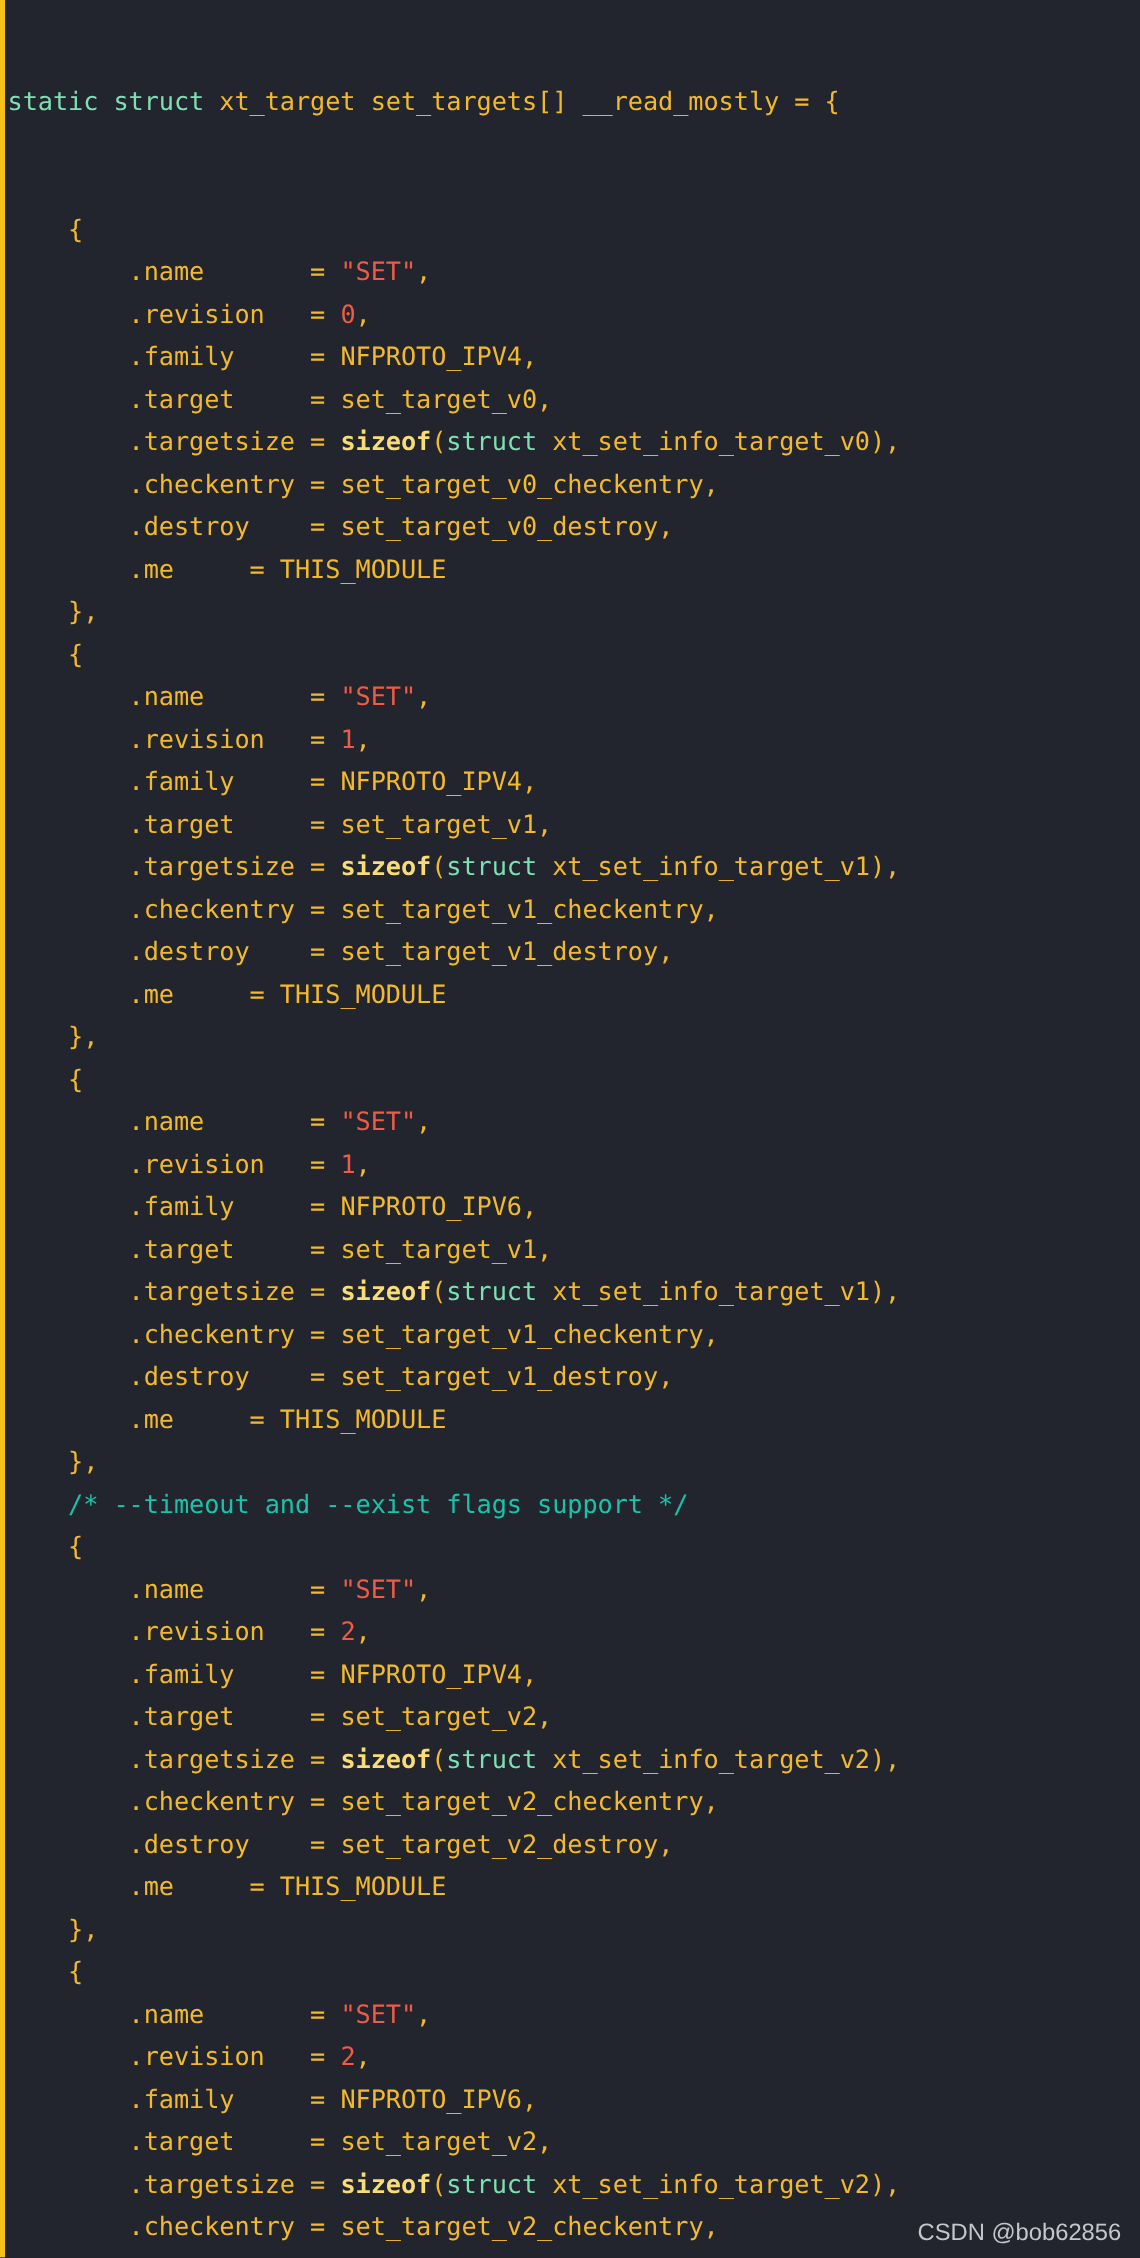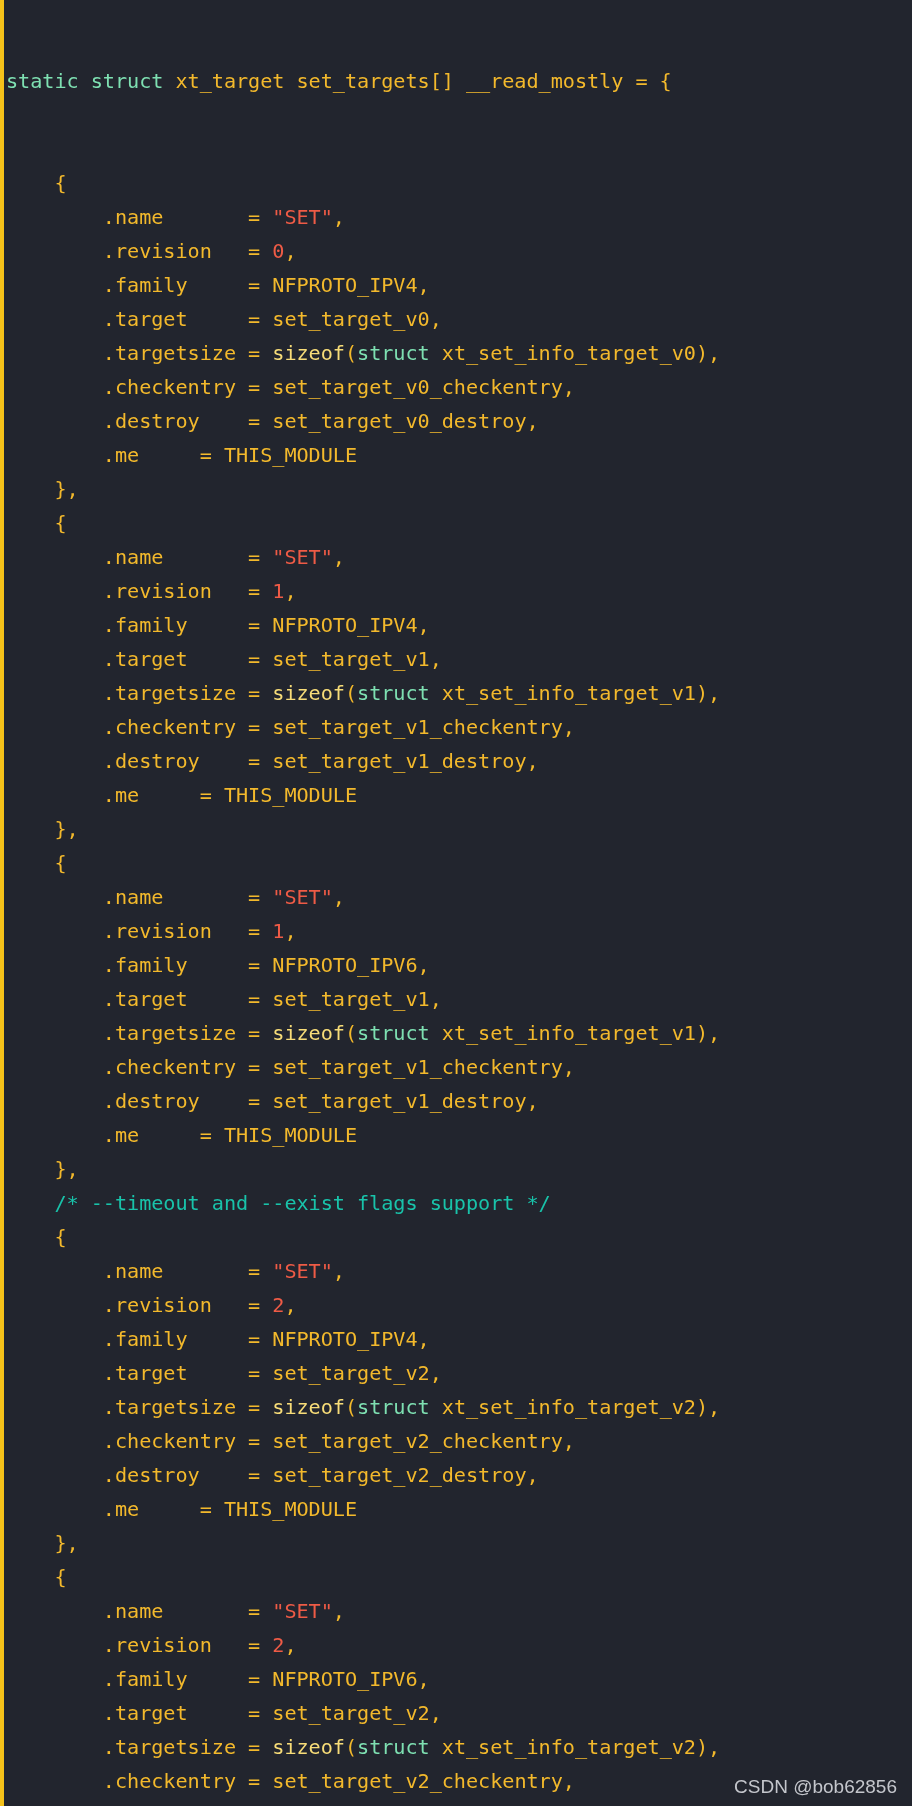--- a/index.html
+++ b/index.html
@@ -19,21 +19,21 @@
     font-size: 20.2px;
     line-height: 34px;
     white-space: pre;
     color: #f3b92c;
     letter-spacing: -0.05px;
   }
   .line { height: 34px; display: block; }
   .kw { color: #7ee0b2; }
   .str { color: #ef5b46; }
   .num { color: #ef5b46; }
-  .fn { color: #f7dc78; }
+  .fn { color: #f7dc78; font-weight: bold; }
   .cm { color: #19c3aa; }
   .watermark {
     position: absolute; right: 15px; bottom: 8px;
     font-family: "Liberation Sans", sans-serif; font-size: 19px;
     color: #c4c6cc;
   }
 </style>
 </head>
 <body>
 

